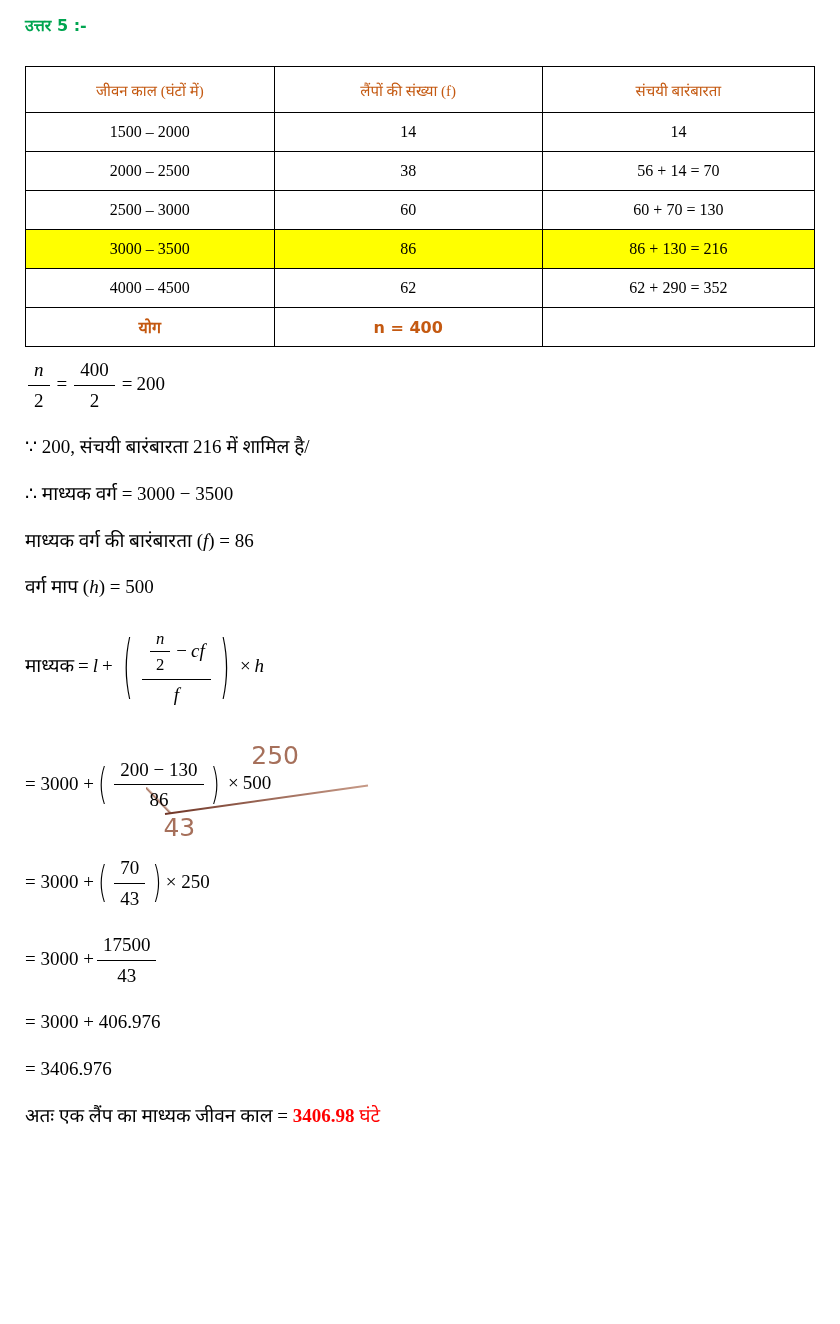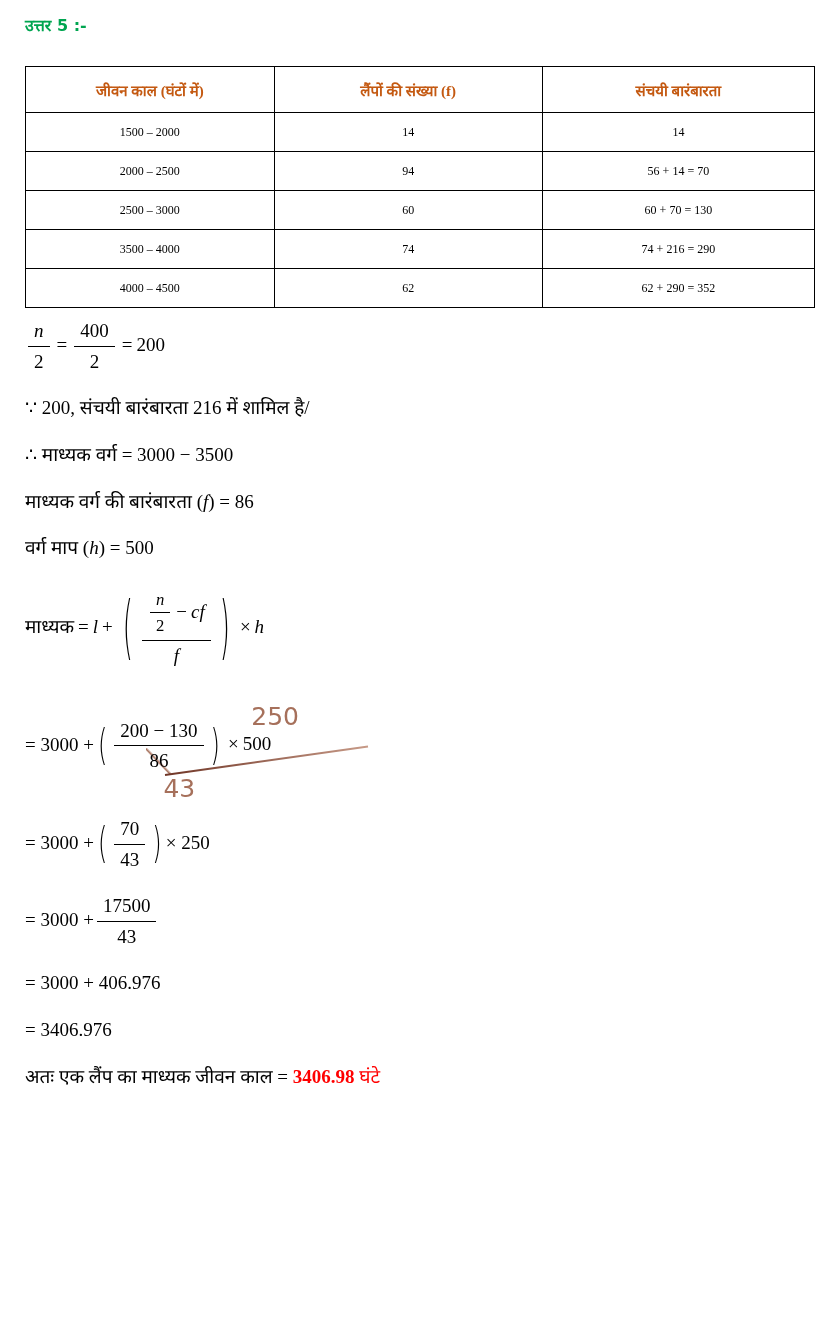--- a/index.html
+++ b/index.html
@@ -18,25 +18,25 @@
     font-weight: bold;
     color: var(--title-green, #00A550);
     margin: 2px 0 30px 0;
   }
   table.freq { width: 100%; border-collapse: collapse; table-layout: fixed; }
   table.freq th, table.freq td {
     border: 1.5px solid #000;
     text-align: center;
     vertical-align: middle;
     padding: 8px 6px;
-    font-size: 12px;
+    font-size: 16px;
   }
   table.freq th {
     color: var(--header-orange, #C45911);
-    font-weight: bold;
+    font-weight: normal;
     font-size: 15px;
     height: 46px;
   }
   table.freq td { height: 39px; }
   tr.hl td { background: var(--highlight-yellow, #FFFF00); }
   td.orange { color: var(--header-orange, #C45911); font-weight: bold; }
   td.total-cell { font-family: "DejaVu Sans", "Liberation Sans", sans-serif; font-size: 15px; padding-top: 14px; }
 
   .math { margin-top: 10px; font-size: 19px; }
   .mline { margin: 21px 0; line-height: 1.35; }
@@ -112,37 +112,42 @@
       </tr>
     </thead>
     <tbody>
       <tr>
         <td>1500 – 2000</td>
         <td>14</td>
         <td>14</td>
       </tr>
       <tr>
         <td>2000 – 2500</td>
-        <td>94</td>
+        <td>38</td>
         <td>56 + 14 = 70</td>
       </tr>
       <tr>
         <td>2500 – 3000</td>
         <td>60</td>
         <td>60 + 70 = 130</td>
       </tr>
-      <tr>
-        <td>3500 – 4000</td>
-        <td>74</td>
-        <td>74 + 216 = 290</td>
+      <tr class="hl">
+        <td>3000 – 3500</td>
+        <td>86</td>
+        <td>86 + 130 = 216</td>
       </tr>
       <tr>
         <td>4000 – 4500</td>
         <td>62</td>
         <td>62 + 290 = 352</td>
+      </tr>
+      <tr>
+        <td class="orange">योग</td>
+        <td class="orange total-cell">n = 400</td>
+        <td></td>
       </tr>
     </tbody>
   </table>
 
   <div class="math">
 
     <div class="mline">
       <span class="frac"><span class="num it">n</span><span class="den">2</span></span><span class="op">=</span><span class="frac"><span class="num">400</span><span class="den">2</span></span><span class="op">=</span><span>200</span>
     </div>
 

